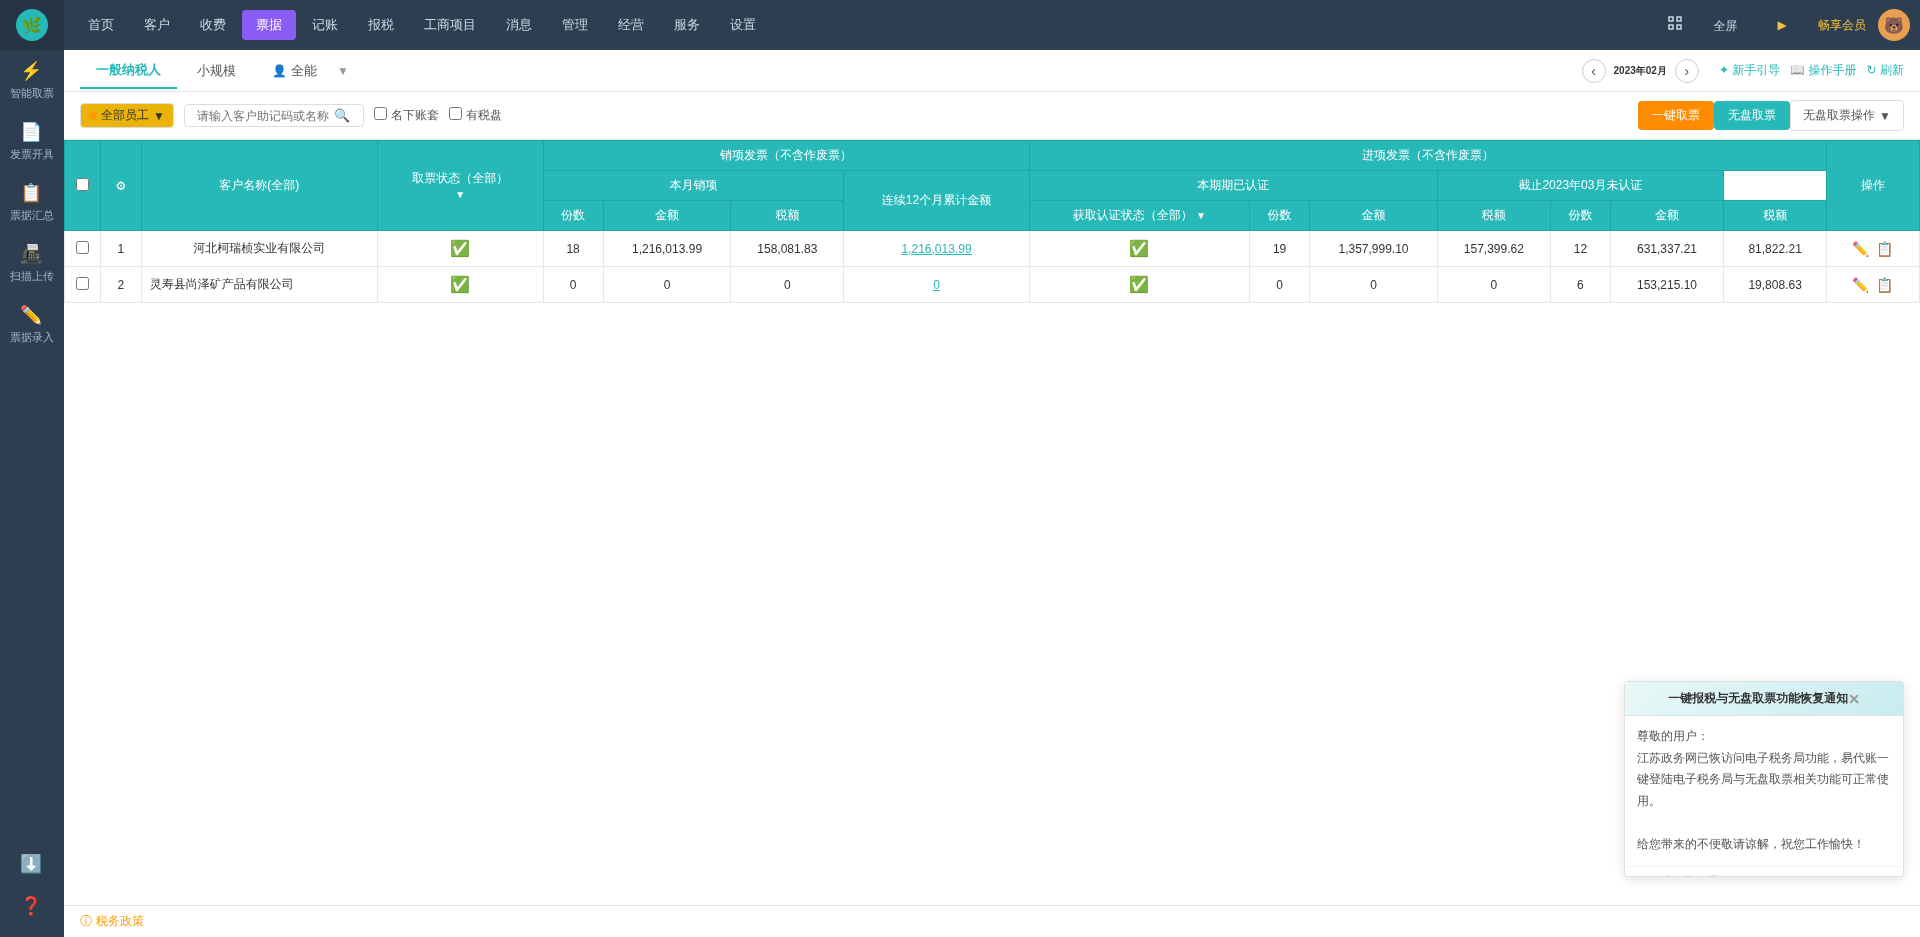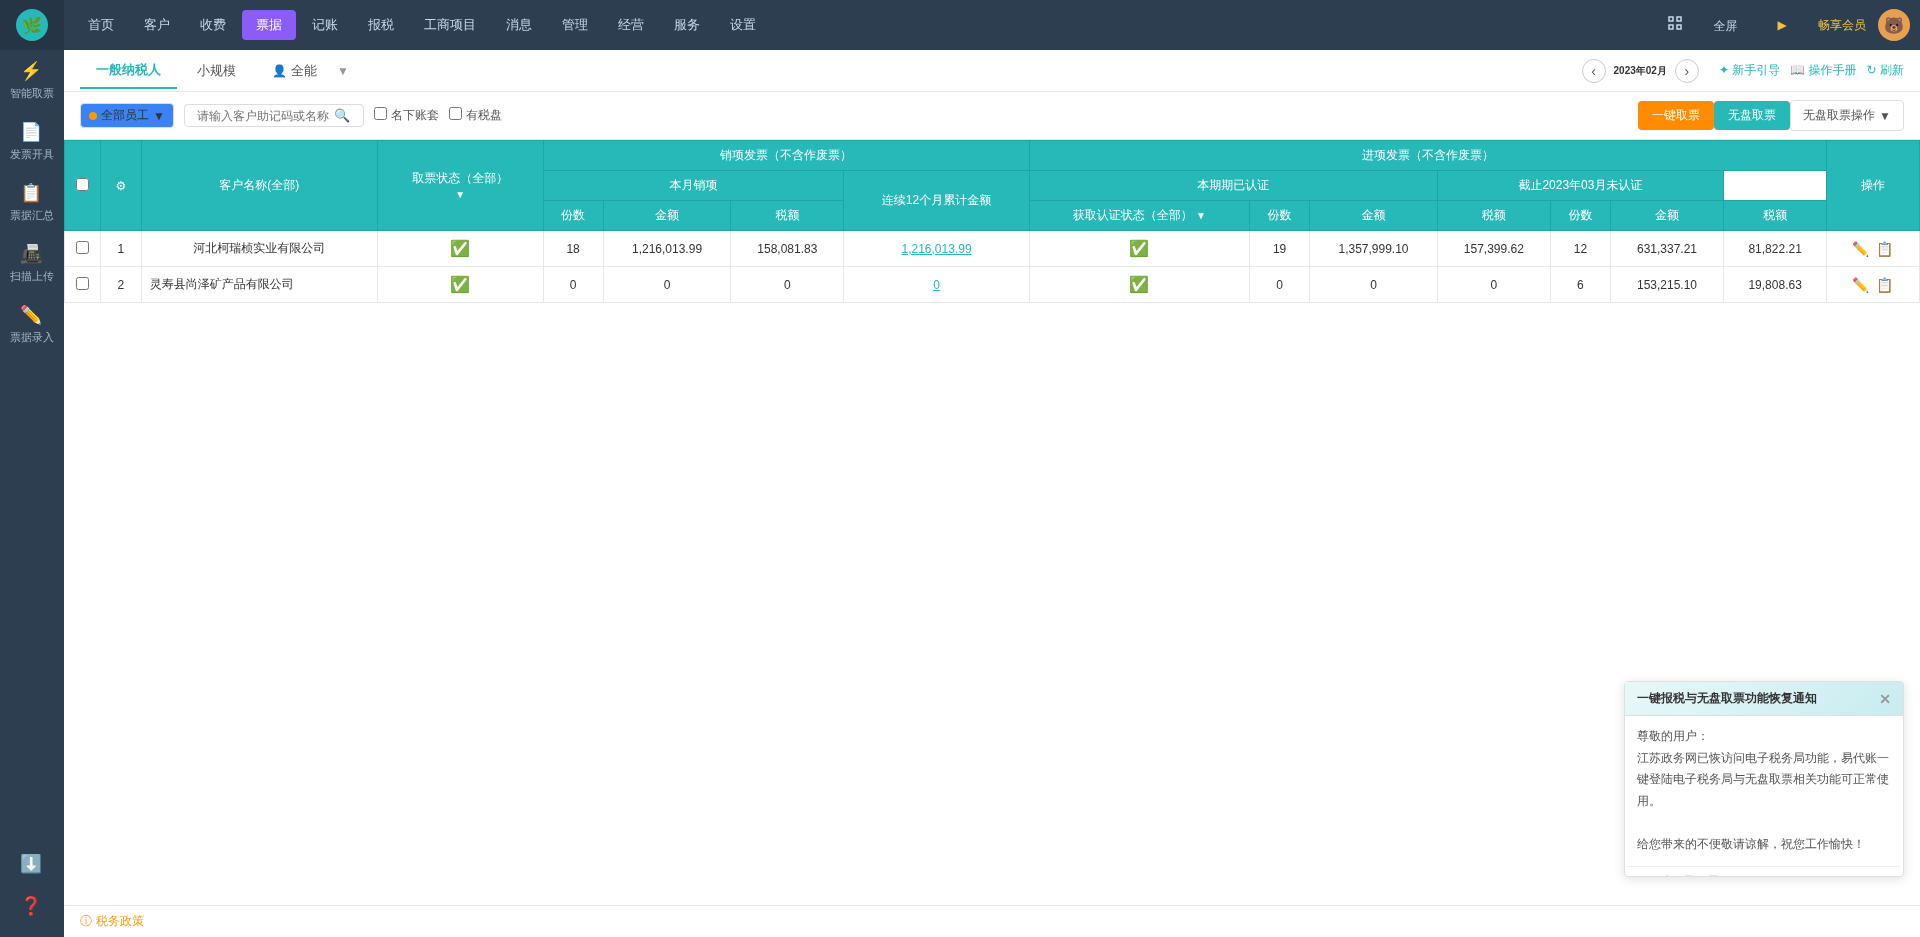--- a/index.html
+++ b/index.html
@@ -185,21 +185,21 @@
       border-bottom: 1px solid #e8e8e8;
       flex-shrink: 0;
     }
     .employee-select {
       display: flex;
       align-items: center;
       gap: 4px;
       border: 1px solid #ddd;
       border-radius: 4px;
       padding: 3px 8px;
-      background: #3b82f6;
+      background: #eab308;
       cursor: pointer;
       font-size: 12px;
       color: #333;
     }
     .employee-select .dot { width: 8px; height: 8px; border-radius: 50%; background: #f90; display: inline-block; }
     .search-box {
       display: flex;
       align-items: center;
       border: 1px solid #ddd;
       border-radius: 4px;
@@ -305,21 +305,21 @@
       font-size: 12px;
       z-index: 100;
     }
     .notification-header {
       background: linear-gradient(135deg, #e8f8f8 0%, #c8ecf0 100%);
       padding: 8px 12px;
       font-weight: bold;
       color: #333;
       display: flex;
       align-items: center;
-      justify-content: space-between;
+      justify-content: center;
       border-bottom: 1px solid #e0e0e0;
     }
     .notification-close {
       cursor: pointer;
       color: #999;
       font-size: 14px;
     }
     .notification-body {
       padding: 10px 12px;
       color: #555;

